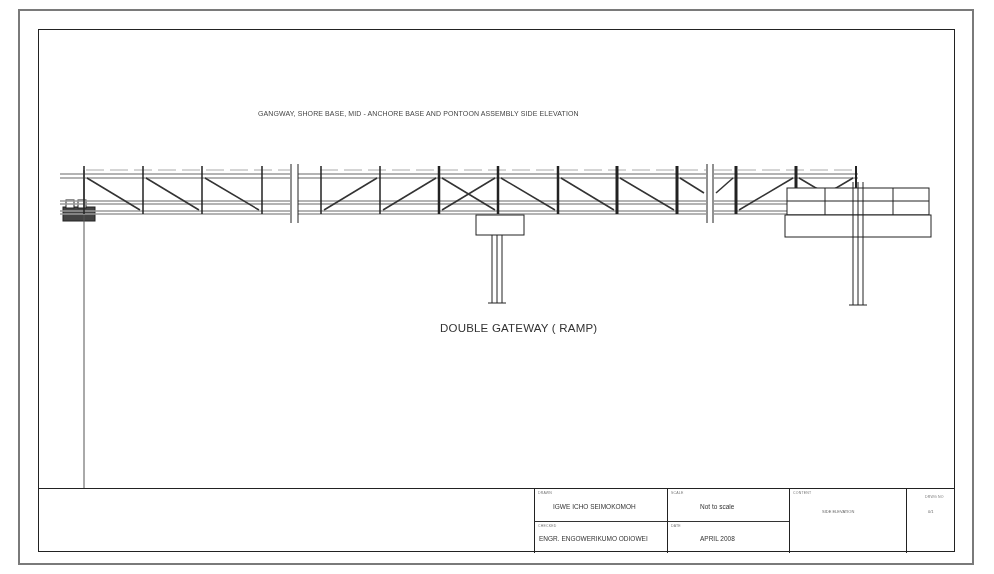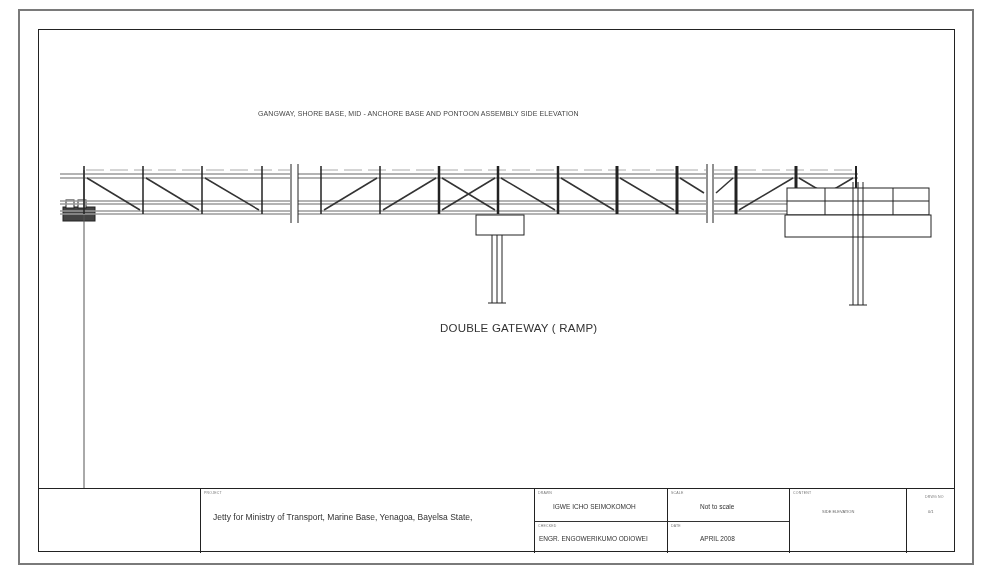--- a/index.html
+++ b/index.html
@@ -126,24 +126,20 @@
       <line x1="849" y1="305" x2="867" y2="305"></line>
     </g>
   </g>
 </svg>
 
 <div class="caption">DOUBLE GATEWAY  ( RAMP)</div>
 
 <div class="title-block">
   <div class="tb-cell" style="left:0;top:0;width:162px;height:64px;border-left:none;"></div>
 
-  <div class="tb-cell" style="left:162px;top:0;width:334px;height:64px;">
-    <div class="tb-label">PROJECT</div>
-    <div class="tb-value" style="left:12px;top:23px;font-size:8.5px;">Jetty for Ministry of Transport, Marine Base, Yenagoa, Bayelsa State,</div>
-  </div>
 
   <div class="tb-cell" style="left:496px;top:0;width:133px;height:32px;">
     <div class="tb-label">DRAWN</div>
     <div class="tb-value" style="left:18px;top:14px;font-size:6.5px;">IGWE ICHO SEIMOKOMOH</div>
   </div>
   <div class="tb-cell" style="left:496px;top:32px;width:133px;height:32px;border-top:1.2px solid #333;">
     <div class="tb-label">CHECKED</div>
     <div class="tb-value" style="left:4px;top:13px;font-size:6.5px;">ENGR. ENGOWERIKUMO ODIOWEI</div>
   </div>
 

